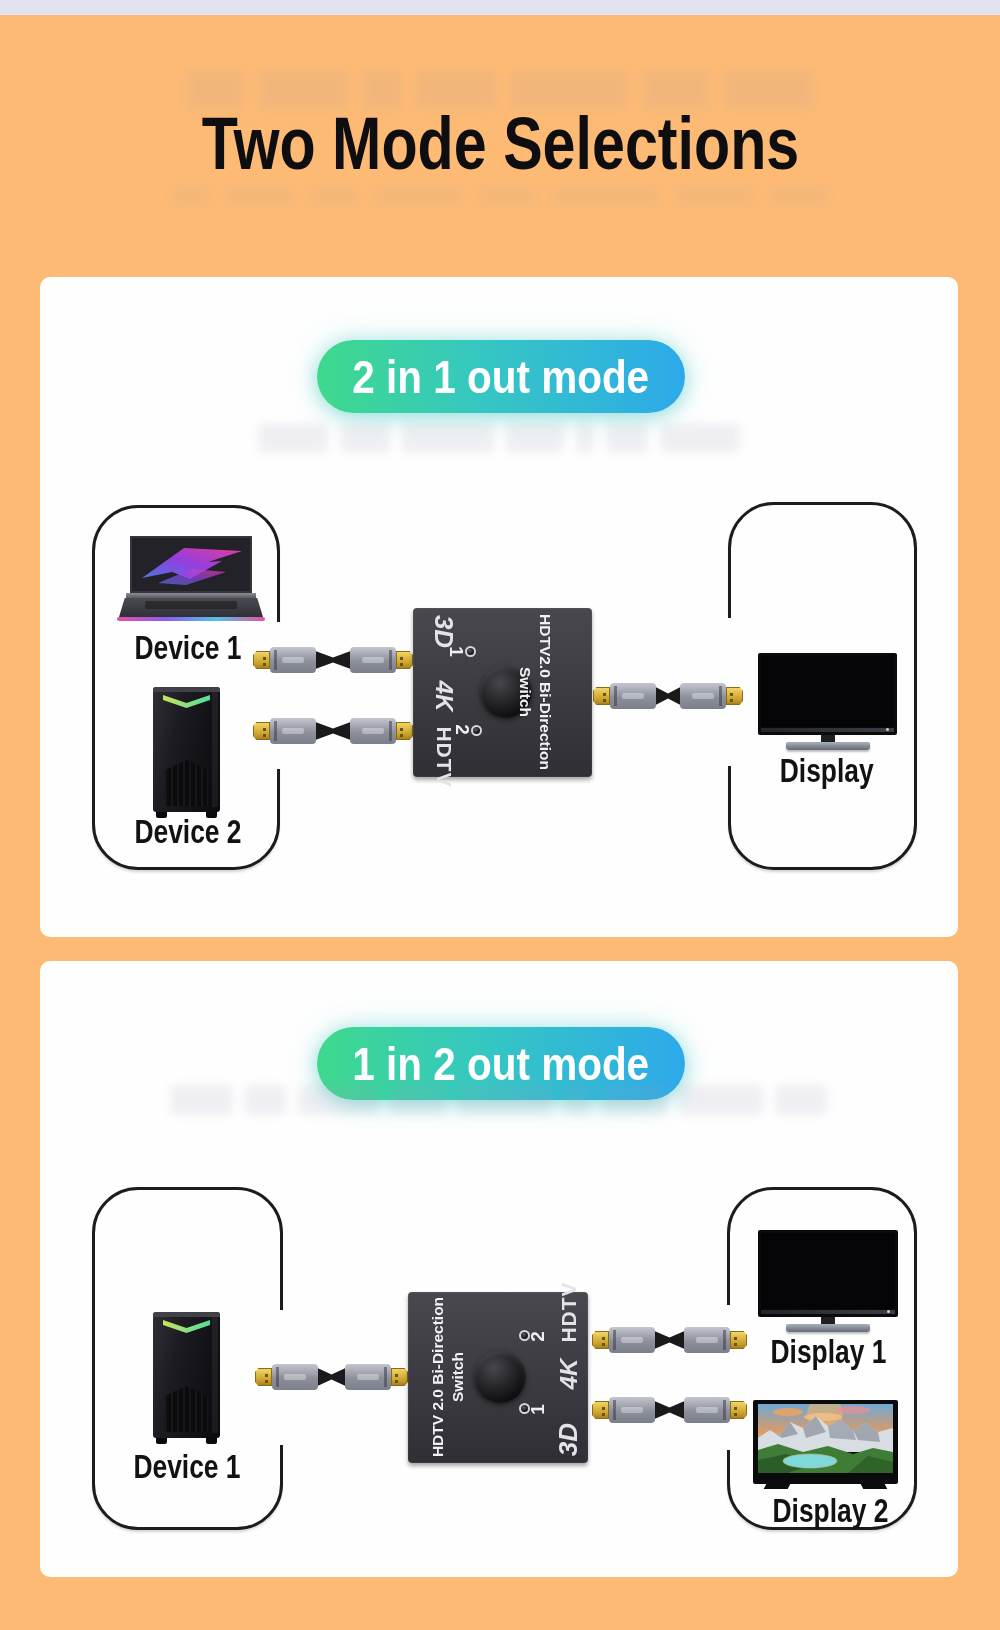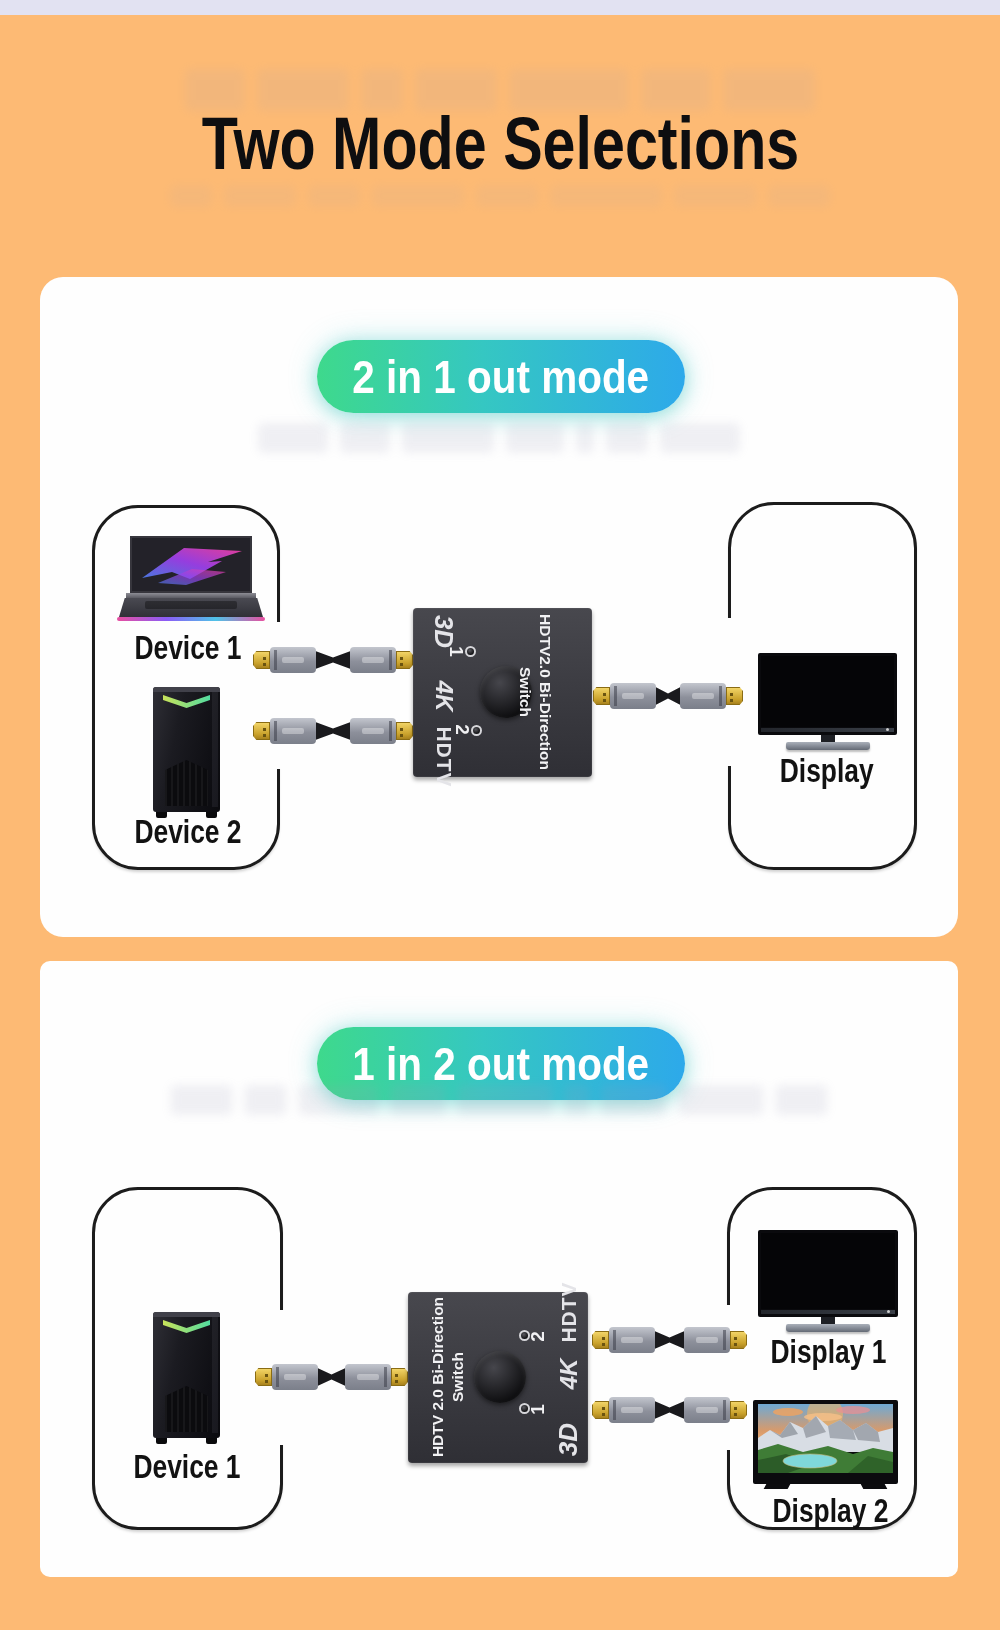--- a/index.html
+++ b/index.html
@@ -8,21 +8,21 @@
   
   .page-title{position:absolute;top:86px;left:0;width:100%;text-align:center;}
   .page-title span{display:inline-block;font-size:74px;font-weight:bold;color:#0e0e10;
                    transform:scaleX(.8);letter-spacing:0;white-space:nowrap;}
   
   .wm{position:absolute;left:50%;transform:translateX(-50%);display:flex;gap:12px;
       filter:blur(5px);pointer-events:none;}
   .wm i{display:block;background:#9d9db8;border-radius:5px;}
   
   .card{position:absolute;left:40px;width:918px;background:#fefefe;border-radius:10px;}
-  #card1{top:262px;height:660px;border-radius:23px;}
+  #card1{top:262px;height:660px;}
   #card2{top:946px;height:616px;}
   
   .badge{position:absolute;left:277px;width:368px;height:73px;border-radius:37px;
          background:linear-gradient(90deg,#3ed98c 0%,#35c7c2 45%,#2da9ea 100%);
          display:flex;align-items:center;justify-content:center;
          box-shadow:0 4px 18px rgba(70,200,190,.45),0 0 30px rgba(80,205,210,.30);}
   .badge span{display:inline-block;color:#fff;font-size:46px;font-weight:bold;
               transform:scaleX(.88);white-space:nowrap;}
   
   .grouprect{position:absolute;box-sizing:border-box;border:3px solid #1c1c1c;border-radius:46px;

